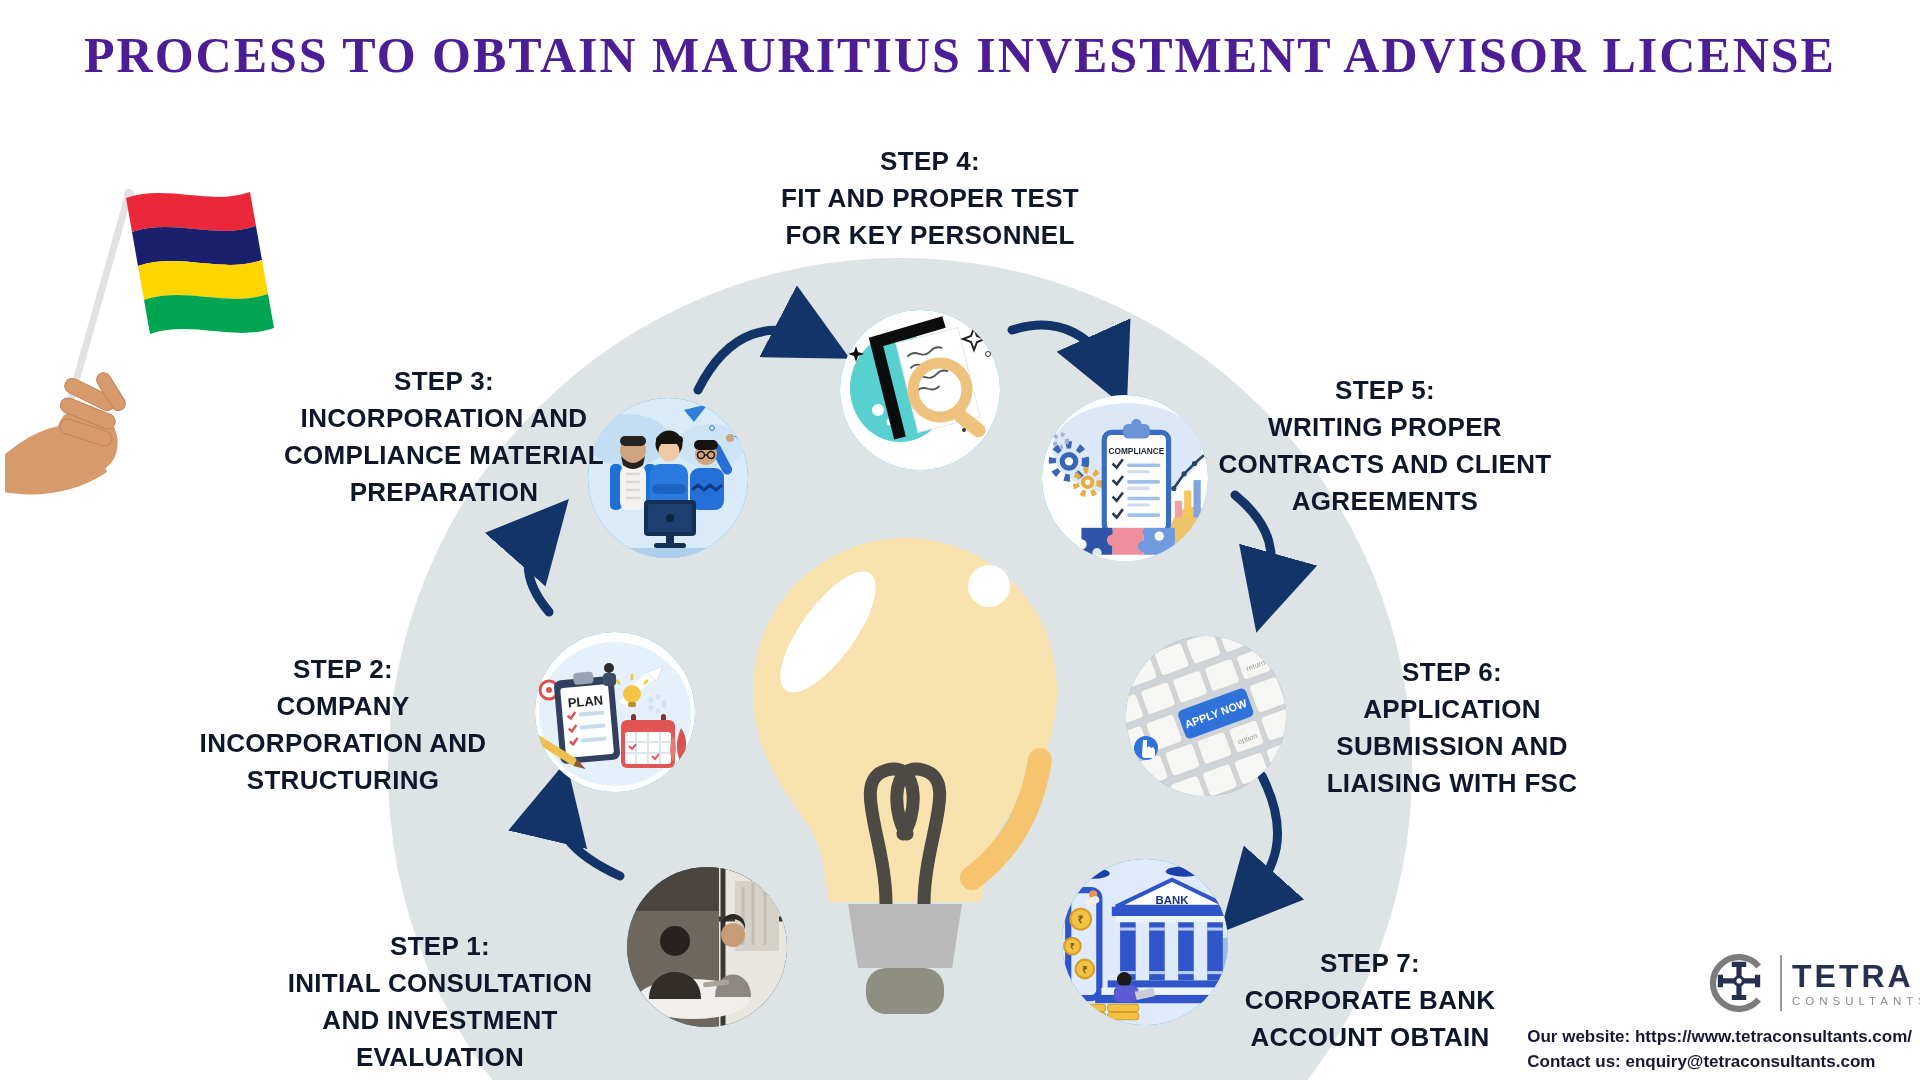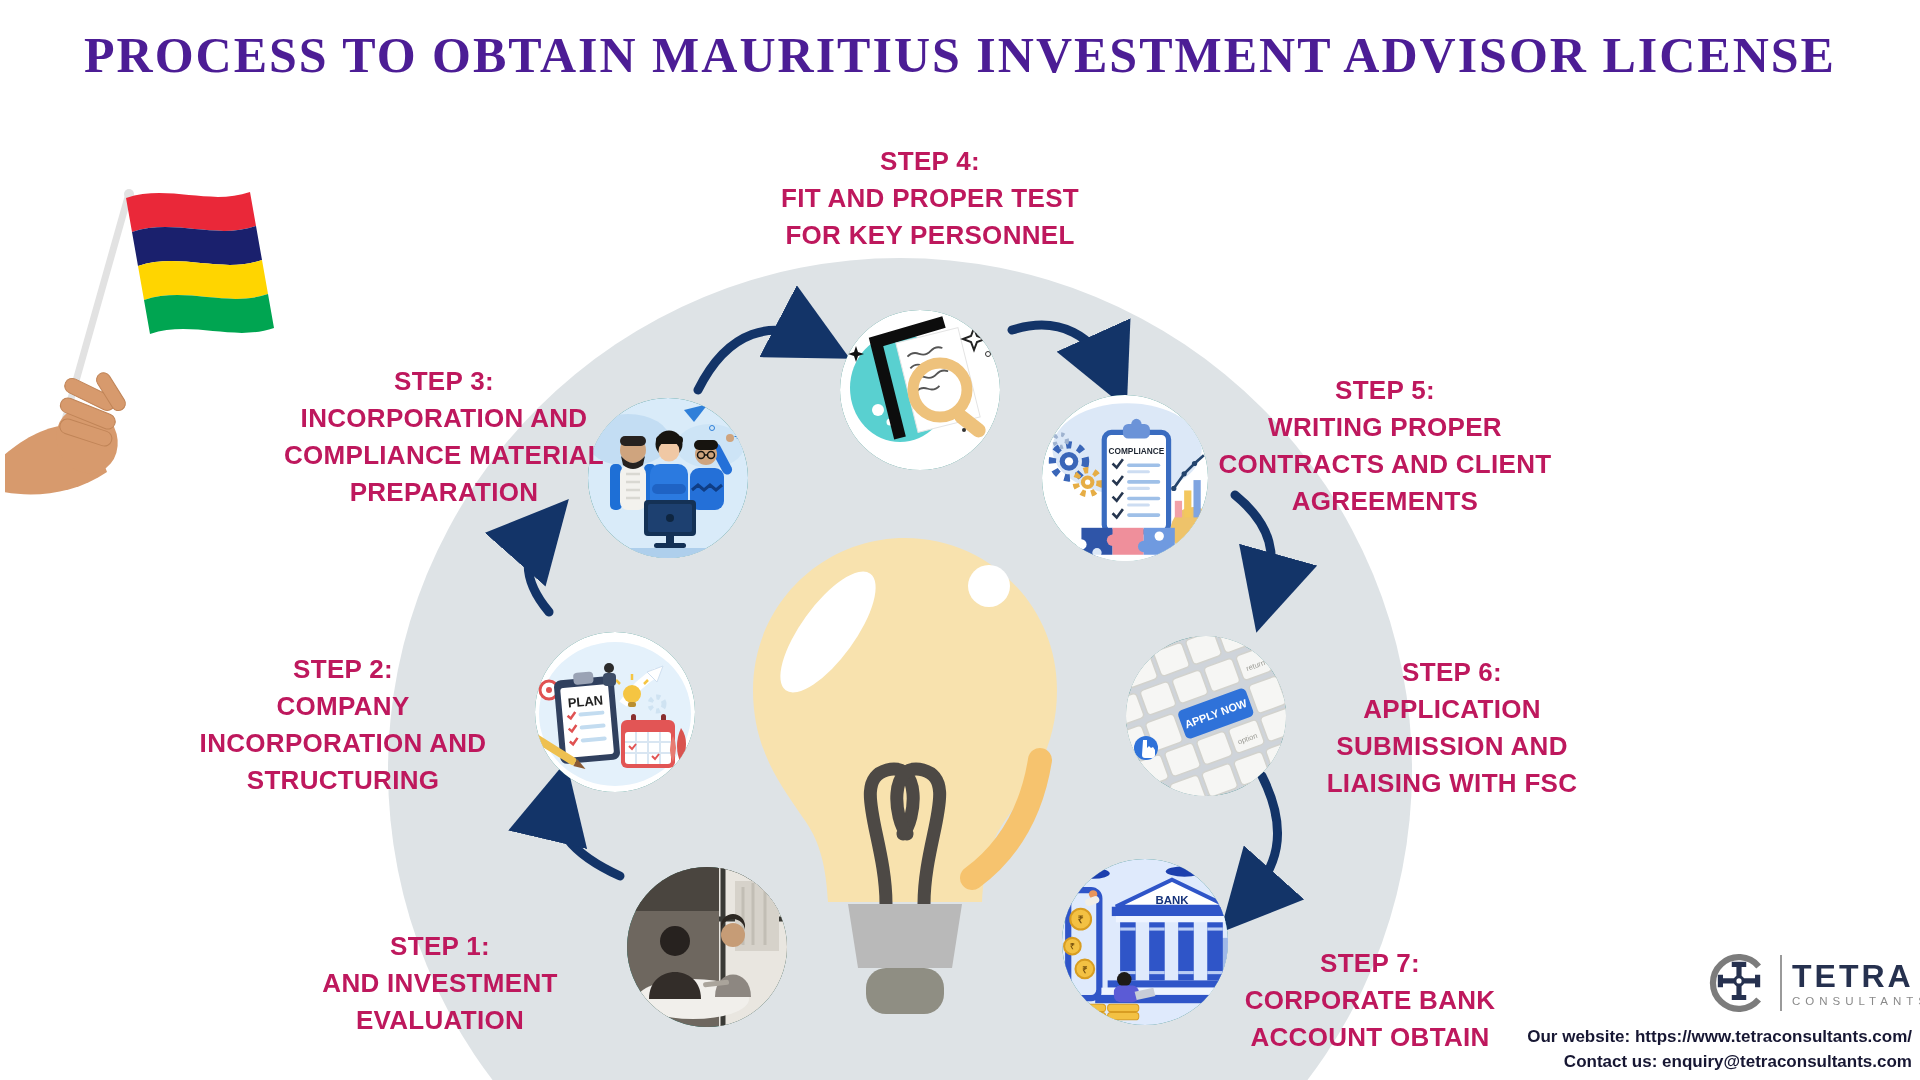--- a/index.html
+++ b/index.html
@@ -5,30 +5,30 @@
   html,body{margin:0;padding:0;background:#fff;}
   .canvas{position:relative;width:1920px;height:1080px;overflow:hidden;background:#fff;
           font-family:"Liberation Sans",sans-serif;}
   .title{position:absolute;left:0;top:26px;width:100%;text-align:center;
          font-family:"Liberation Serif",serif;font-weight:bold;font-size:50px;
          letter-spacing:2px;color:#4c1d95;}
   .big-circle{position:absolute;left:388px;top:258px;width:1024px;height:1024px;
               border-radius:50%;background:#dee3e6;}
   .bulb,.arrows,.flag{position:absolute;}
   .arrows{left:0;top:0;}
-  .step-circle{position:absolute;border-radius:50%;overflow:hidden;background:#0f766e;}
+  .step-circle{position:absolute;border-radius:50%;overflow:hidden;background:#0ea5e9;}
   .step-circle svg{display:block;width:100%;height:100%;}
   .step-text{position:absolute;text-align:center;font-weight:bold;font-size:26px;
-             line-height:37px;color:#be185d;transform:translateX(-50%);letter-spacing:0.3px;}
+             line-height:37px;color:#0f172a;transform:translateX(-50%);letter-spacing:0.3px;}
   .step-text div{white-space:nowrap;}
   .logo{position:absolute;left:1708px;top:952px;display:flex;align-items:center;gap:10px;}
   .logo-divider{width:2px;height:56px;background:#9a9a9a;}
   .logo-name{font-weight:bold;font-size:32px;letter-spacing:3px;color:#26314f;line-height:32px;}
   .logo-sub{font-size:11.5px;letter-spacing:5px;color:#8a8a8a;margin-top:3px;}
-  .footer{position:absolute;right:8px;bottom:6px;text-align:right;font-weight:bold;
+  .footer{position:absolute;right:8px;bottom:6px;text-align:left;font-weight:bold;
           font-size:17px;line-height:25px;color:#171733;margin-left:38px;}
 </style>
 </head>
 <body>
 
 <div class="canvas">
 
   <div class="title">PROCESS TO OBTAIN MAURITIUS INVESTMENT ADVISOR LICENSE</div>
 
   <div class="big-circle"></div>
@@ -310,20 +310,21 @@
       <circle cx="60" cy="116" r="7" fill="#1d1a17"></circle>
       <rect x="50" y="122" width="24" height="16" rx="6" fill="#5b5bd6"></rect>
       <polygon points="70,128 88,124 90,132 72,136" fill="#c8cdd8"></polygon>
       <circle cx="30" cy="34" r="4" fill="#e8955c"></circle>
       <rect x="22" y="37" width="14" height="7" rx="3.5" fill="#f0eee8" transform="rotate(-20 29 40)"></rect>
     </svg>
   </div>
 
   <div class="step-text" style="left:440px;top:928px;">
     <div>STEP 1:</div>
+    <div>INITIAL CONSULTATION</div>
     <div>AND INVESTMENT</div>
     <div>EVALUATION</div>
   </div>
 
   <div class="step-text" style="left:343px;top:635px;margin-top:16px;">
     <div>STEP 2:</div>
     <div>COMPANY</div>
     <div>INCORPORATION AND</div>
     <div>STRUCTURING</div>
   </div>

